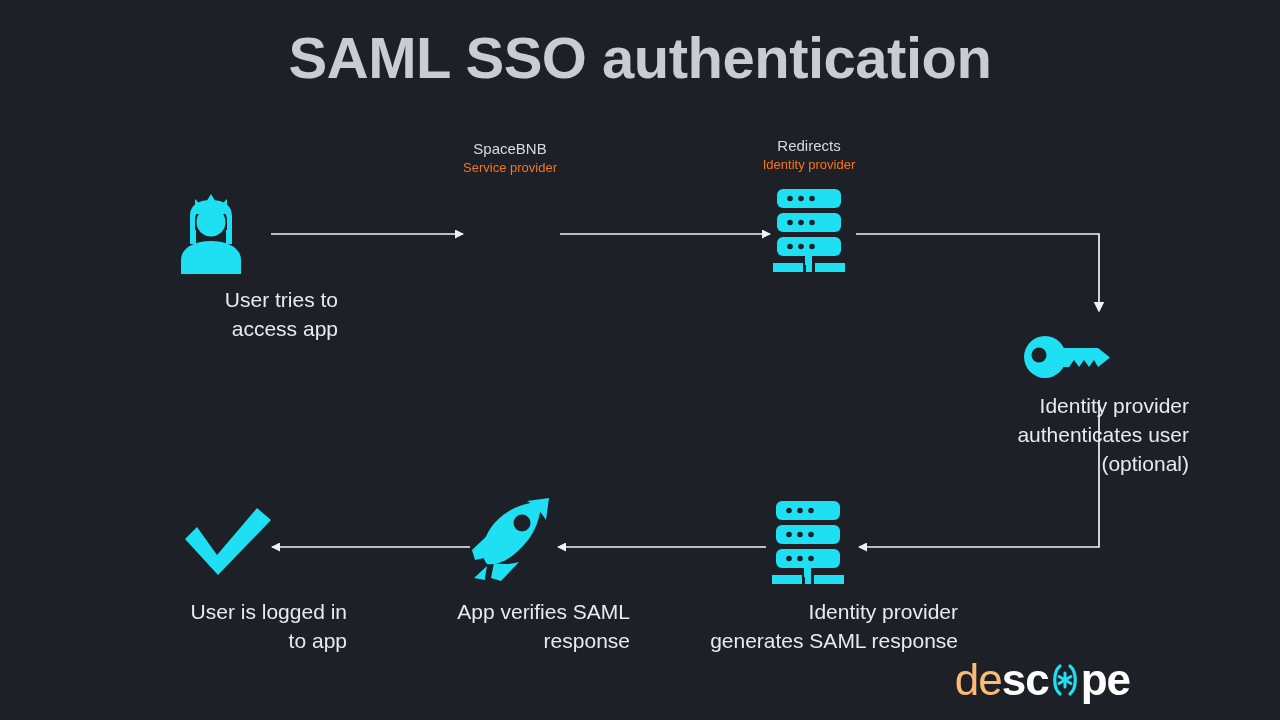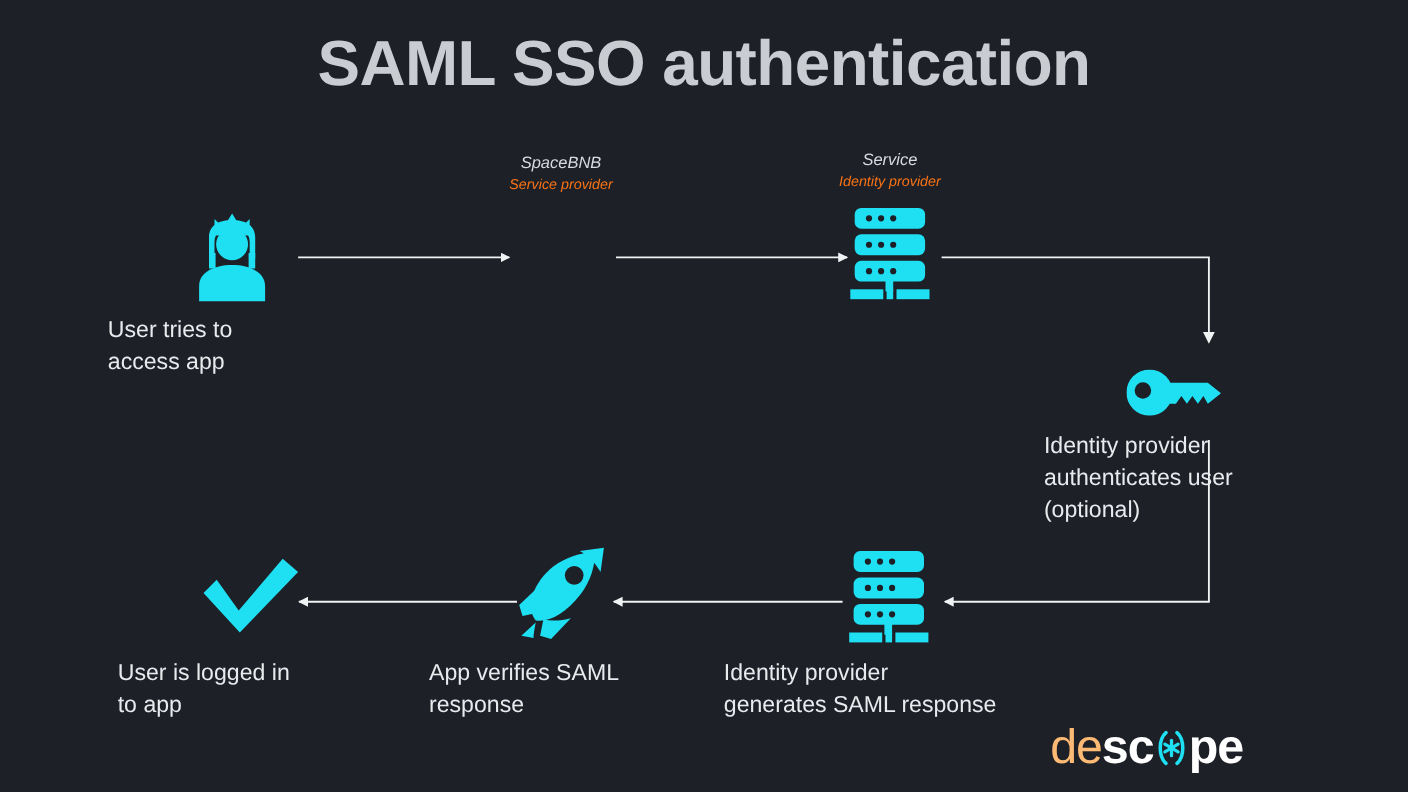--- a/index.html
+++ b/index.html
@@ -33,42 +33,41 @@
     font-size: 58px;
     font-weight: bold;
     letter-spacing: -0.5px;
     line-height: 1.1;
   }
 
   
   .party {
     position: absolute;
     text-align: center;
-    font-style: italic;
     line-height: 1.35;
     width: 240px;
   }
   .party .pname {
     display: block;
     color: #d8dade;
     font-size: 15px;
   }
   .party .prole {
     display: block;
     color: #f97316;
     font-size: 13px;
   }
   #party-sp { left: 390px; top: 139px; }
   #party-idp { left: 689px; top: 136px; }
 
   
   .node {
     position: absolute;
     width: 240px;
-    text-align: left;
+    text-align: right;
   }
   .node .icon-wrap {
     height: 100px;
     display: flex;
     align-items: center;
     justify-content: center;
   }
   .node .caption {
     color: #e8eaed;
     font-size: 21px;
@@ -118,21 +117,21 @@
 <div id="stage">
 
   <div class="title">SAML SSO authentication</div>
 
   <div class="party" id="party-sp">
     <span class="pname">SpaceBNB</span>
     <span class="prole">Service provider</span>
   </div>
 
   <div class="party" id="party-idp">
-    <span class="pname">Service</span>
+    <span class="pname">Redirects</span>
     <span class="prole">Identity provider</span>
   </div>
 
   <svg class="arrow-layer" viewBox="0 0 1280 720" width="1280" height="720" xmlns="http://www.w3.org/2000/svg">
     <defs>
       <marker id="ah-r" markerWidth="9" markerHeight="9" refX="8" refY="4.5" orient="auto" markerUnits="userSpaceOnUse">
         <path d="M0,0 L9,4.5 L0,9 z" fill="#f0f2f4"></path>
       </marker>
       <marker id="ah-l" markerWidth="9" markerHeight="9" refX="8" refY="4.5" orient="auto" markerUnits="userSpaceOnUse">
         <path d="M0,0 L9,4.5 L0,9 z" fill="#f0f2f4"></path>

